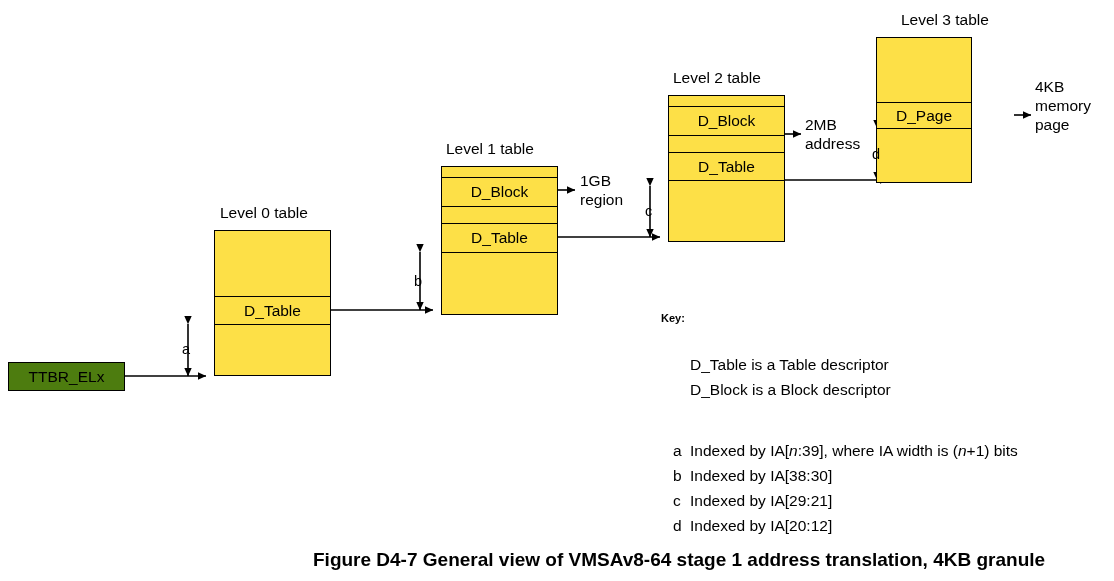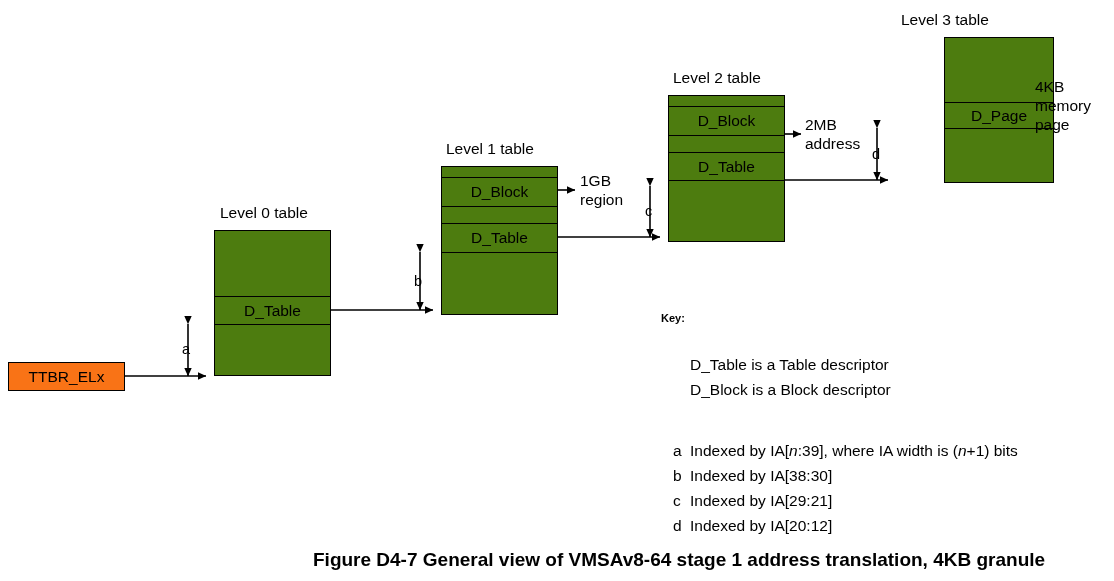--- a/index.html
+++ b/index.html
@@ -17,41 +17,41 @@
     height: 581px;
     overflow: hidden;
     background: #ffffff;
   }
 
   
   .tbl {
     position: absolute;
     box-sizing: border-box;
     border: 1.6px solid #000;
-    background: #4d7c0f;
+    background: #fde047;
   }
   .row {
     box-sizing: border-box;
     width: 100%;
     border-bottom: 1.6px solid #000;
     display: flex;
     align-items: center;
     justify-content: center;
     font-size: 15.5px;
     line-height: 1;
     white-space: nowrap;
   }
   .row.last { border-bottom: none; }
 
   
   .regbox {
     position: absolute;
     box-sizing: border-box;
     border: 1.6px solid #000;
-    background: #f97316;
+    background: #4d7c0f;
     display: flex;
     align-items: center;
     justify-content: center;
     font-size: 15.5px;
     white-space: nowrap;
   }
 
   
   .lbl {
     position: absolute;
@@ -163,21 +163,21 @@
   <div class="lbl" style="left:673px; top:68px;">Level 2 table</div>
   <div class="tbl" style="left:668px; top:95px; width:117px; height:147px;">
     <div class="row" style="height:11px;"></div>
     <div class="row" style="height:29px;">D_Block</div>
     <div class="row" style="height:17px;"></div>
     <div class="row" style="height:28px;">D_Table</div>
     <div class="row last" style="height:62px;"></div>
   </div>
 
   <div class="lbl" style="left:901px; top:10px;">Level 3 table</div>
-  <div class="tbl" style="left:944px; top:37px; width:110px; height:146px;">
+  <div class="tbl" style="left:876px; top:37px; width:96px; height:146px;">
     <div class="row" style="height:65px;"></div>
     <div class="row" style="height:26px;">D_Page</div>
     <div class="row last" style="height:55px;"></div>
   </div>
 
   <div class="lbl multi" style="left:580px; top:171px;">1GB
 region</div>
   <div class="lbl multi" style="left:805px; top:115px;">2MB
 address</div>
   <div class="lbl multi" style="left:1035px; top:77px;">4KB

